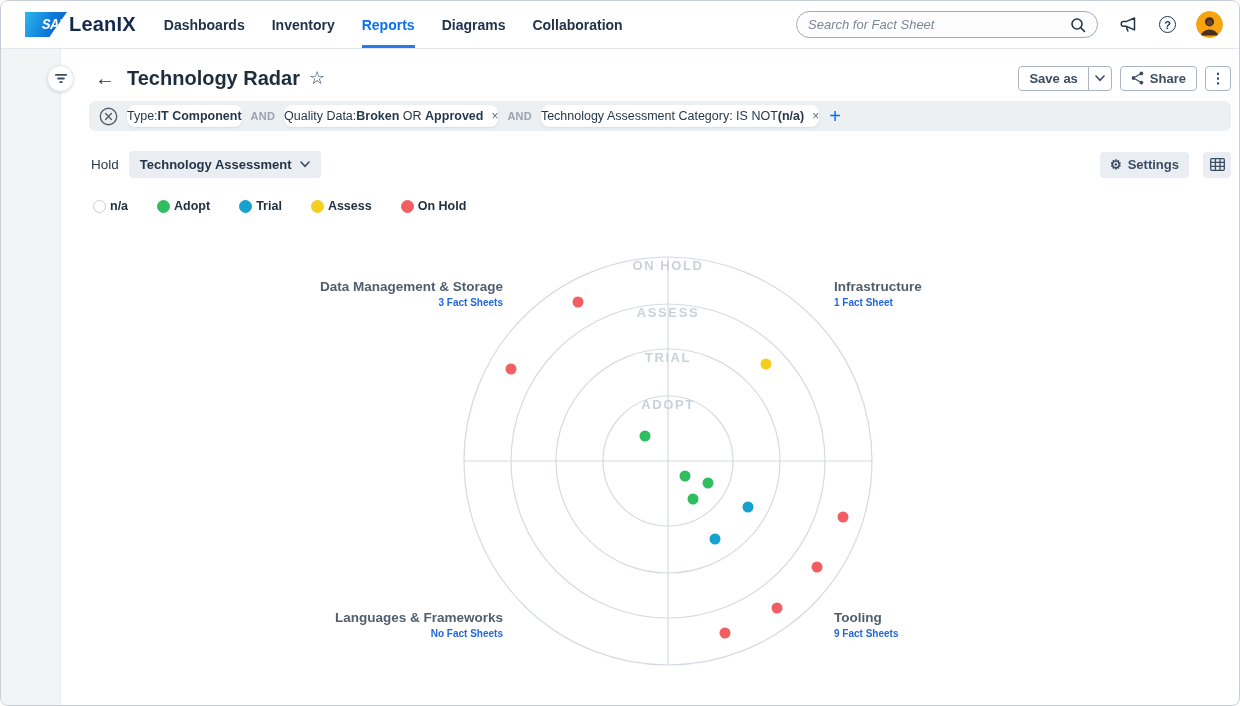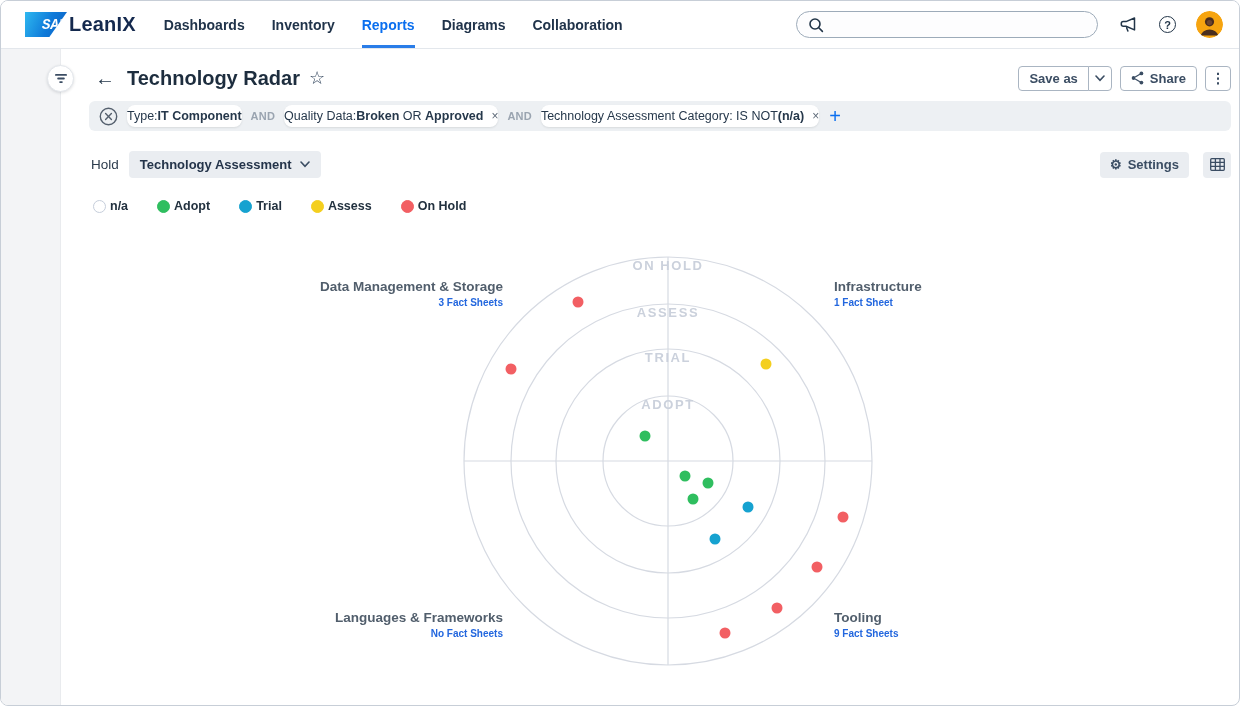--- a/index.html
+++ b/index.html
@@ -103,20 +103,21 @@
     </div>
     <nav class="nav">
       <div class="nav-item">Dashboards</div>
       <div class="nav-item">Inventory</div>
       <div class="nav-item active">Reports</div>
       <div class="nav-item">Diagrams</div>
       <div class="nav-item">Collaboration</div>
     </nav>
     <div class="spacer"></div>
     <div class="search">
+      <input type="text" placeholder="Search for Fact Sheet" style="">
       <span style="display:flex;">
         <svg width="16" height="16" viewBox="0 0 16 16">
             <circle cx="7" cy="7" r="5" fill="none" stroke="#223548" stroke-width="1.6"></circle>
             <line x1="10.8" y1="10.8" x2="14.4" y2="14.4" stroke="#223548" stroke-width="1.6" stroke-linecap="round"></line>
           </svg>
       </span>
     </div>
     <button class="icon-btn">
       <svg width="19" height="19" viewBox="0 0 19 19" fill="none" stroke="#223548" stroke-width="1.5" stroke-linejoin="round">
         <path d="M15.5 3 L7 6.6 H4.3 a2 2 0 0 0 -2 2 v.6 a2 2 0 0 0 2 2 H7 l8.5 3.7 Z"></path>

